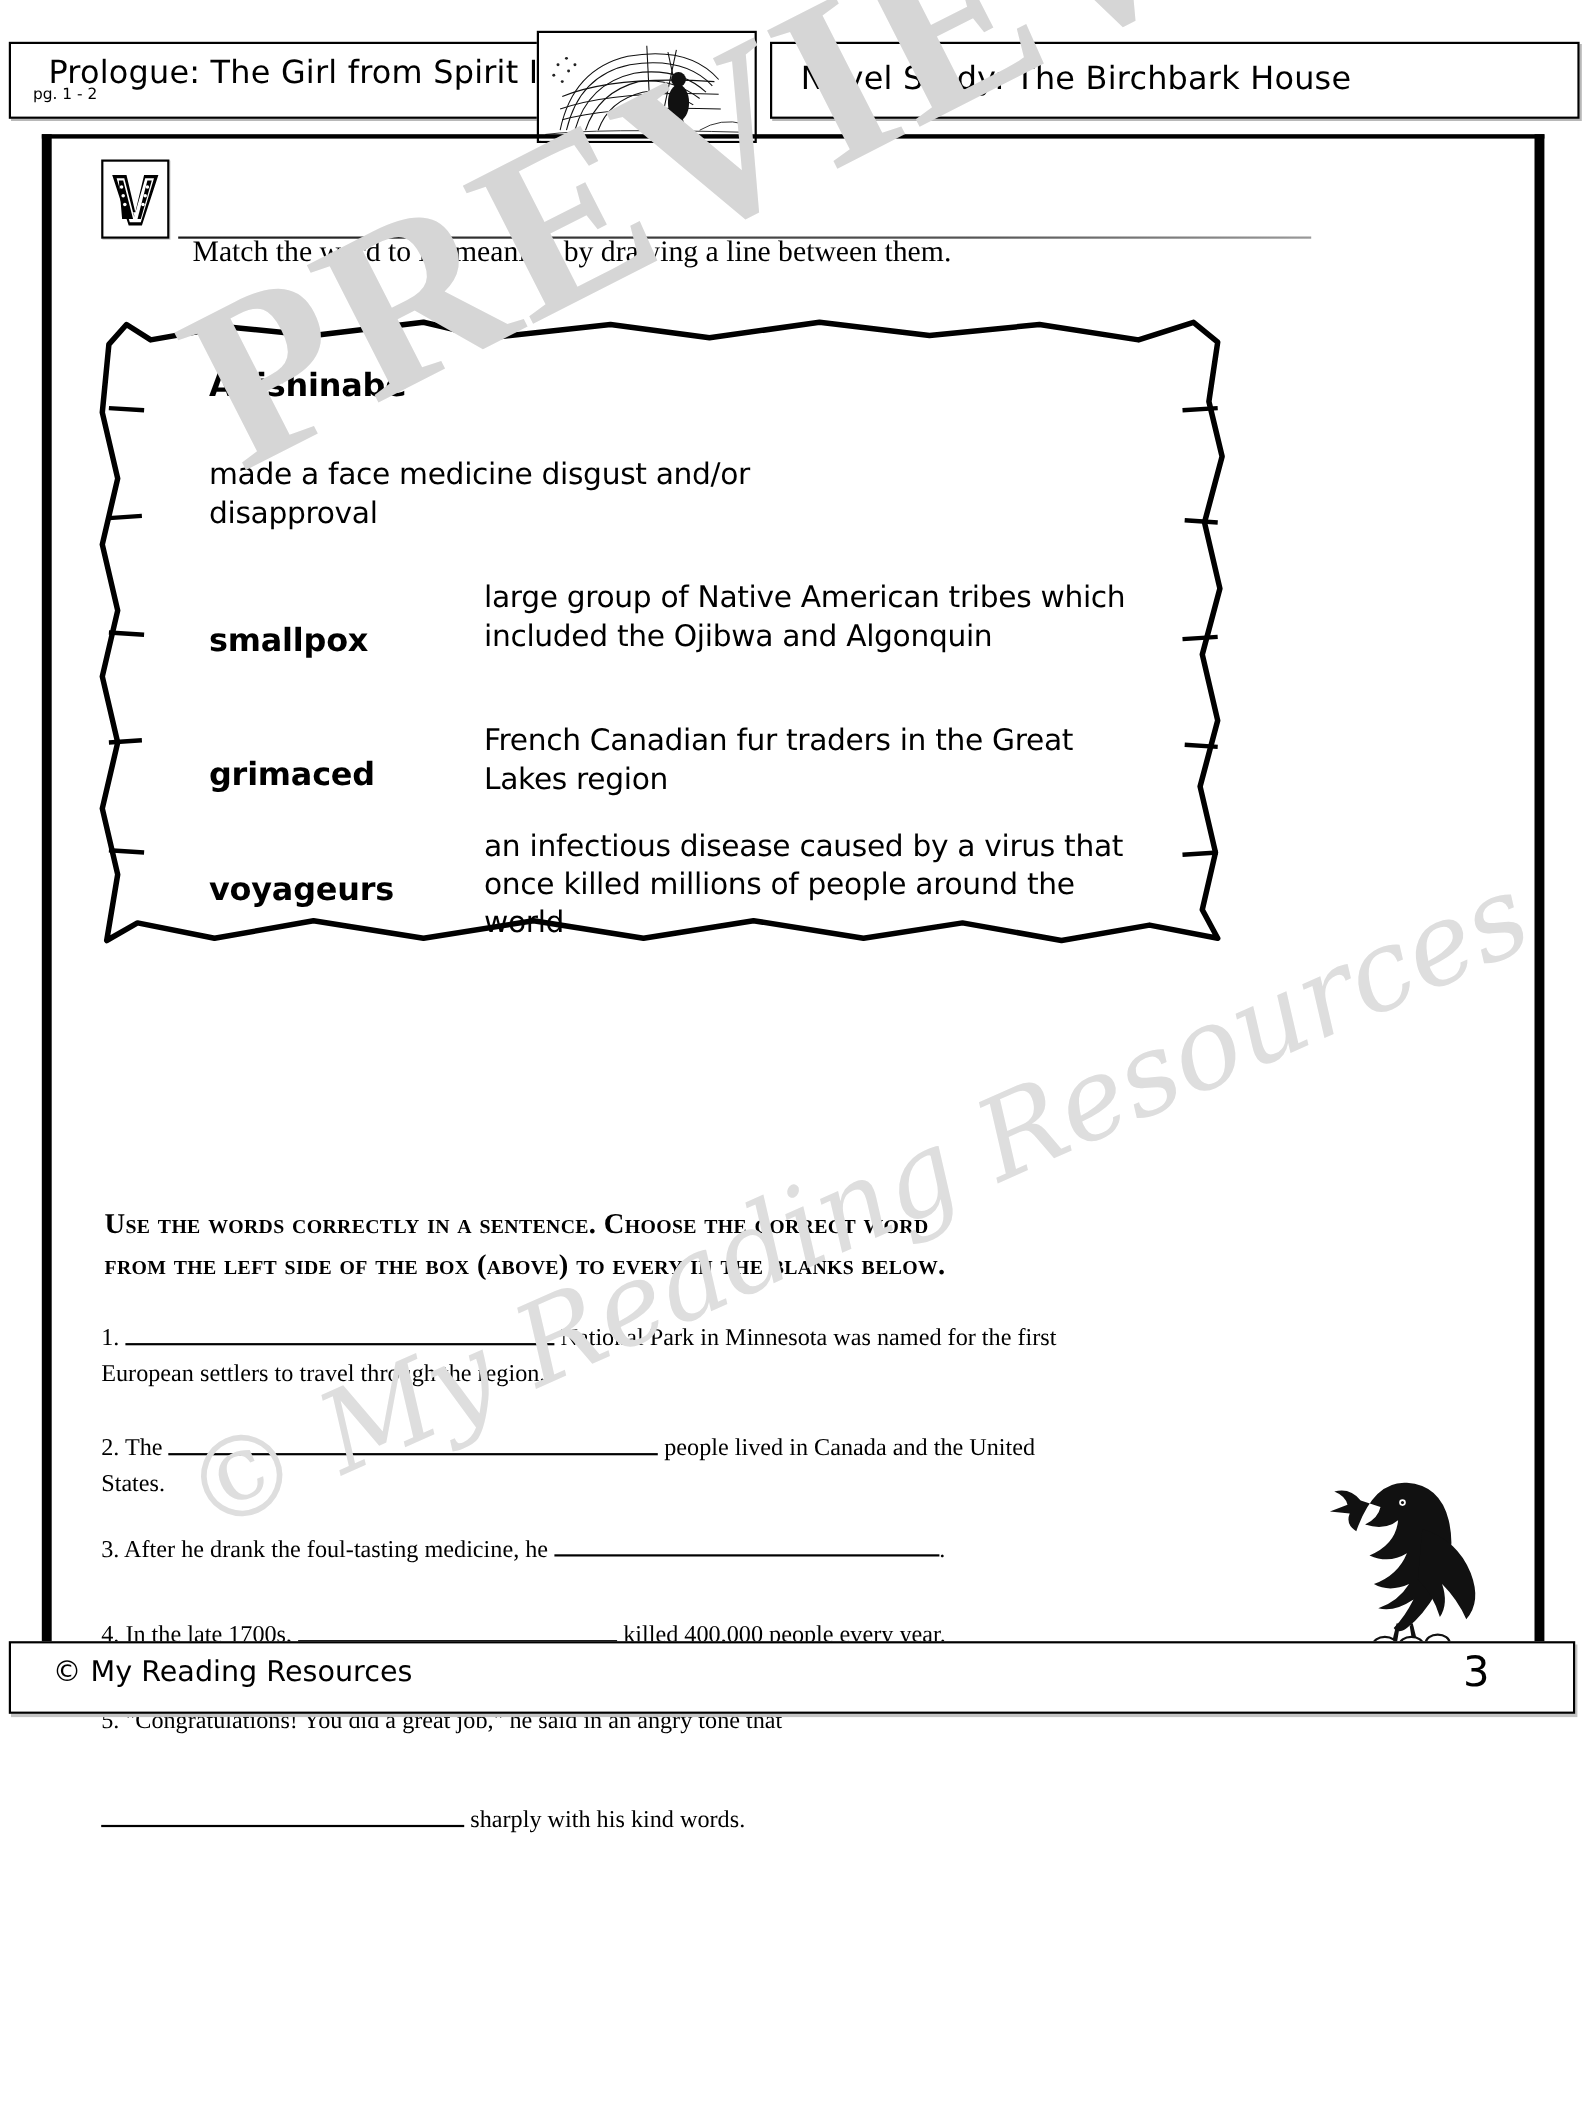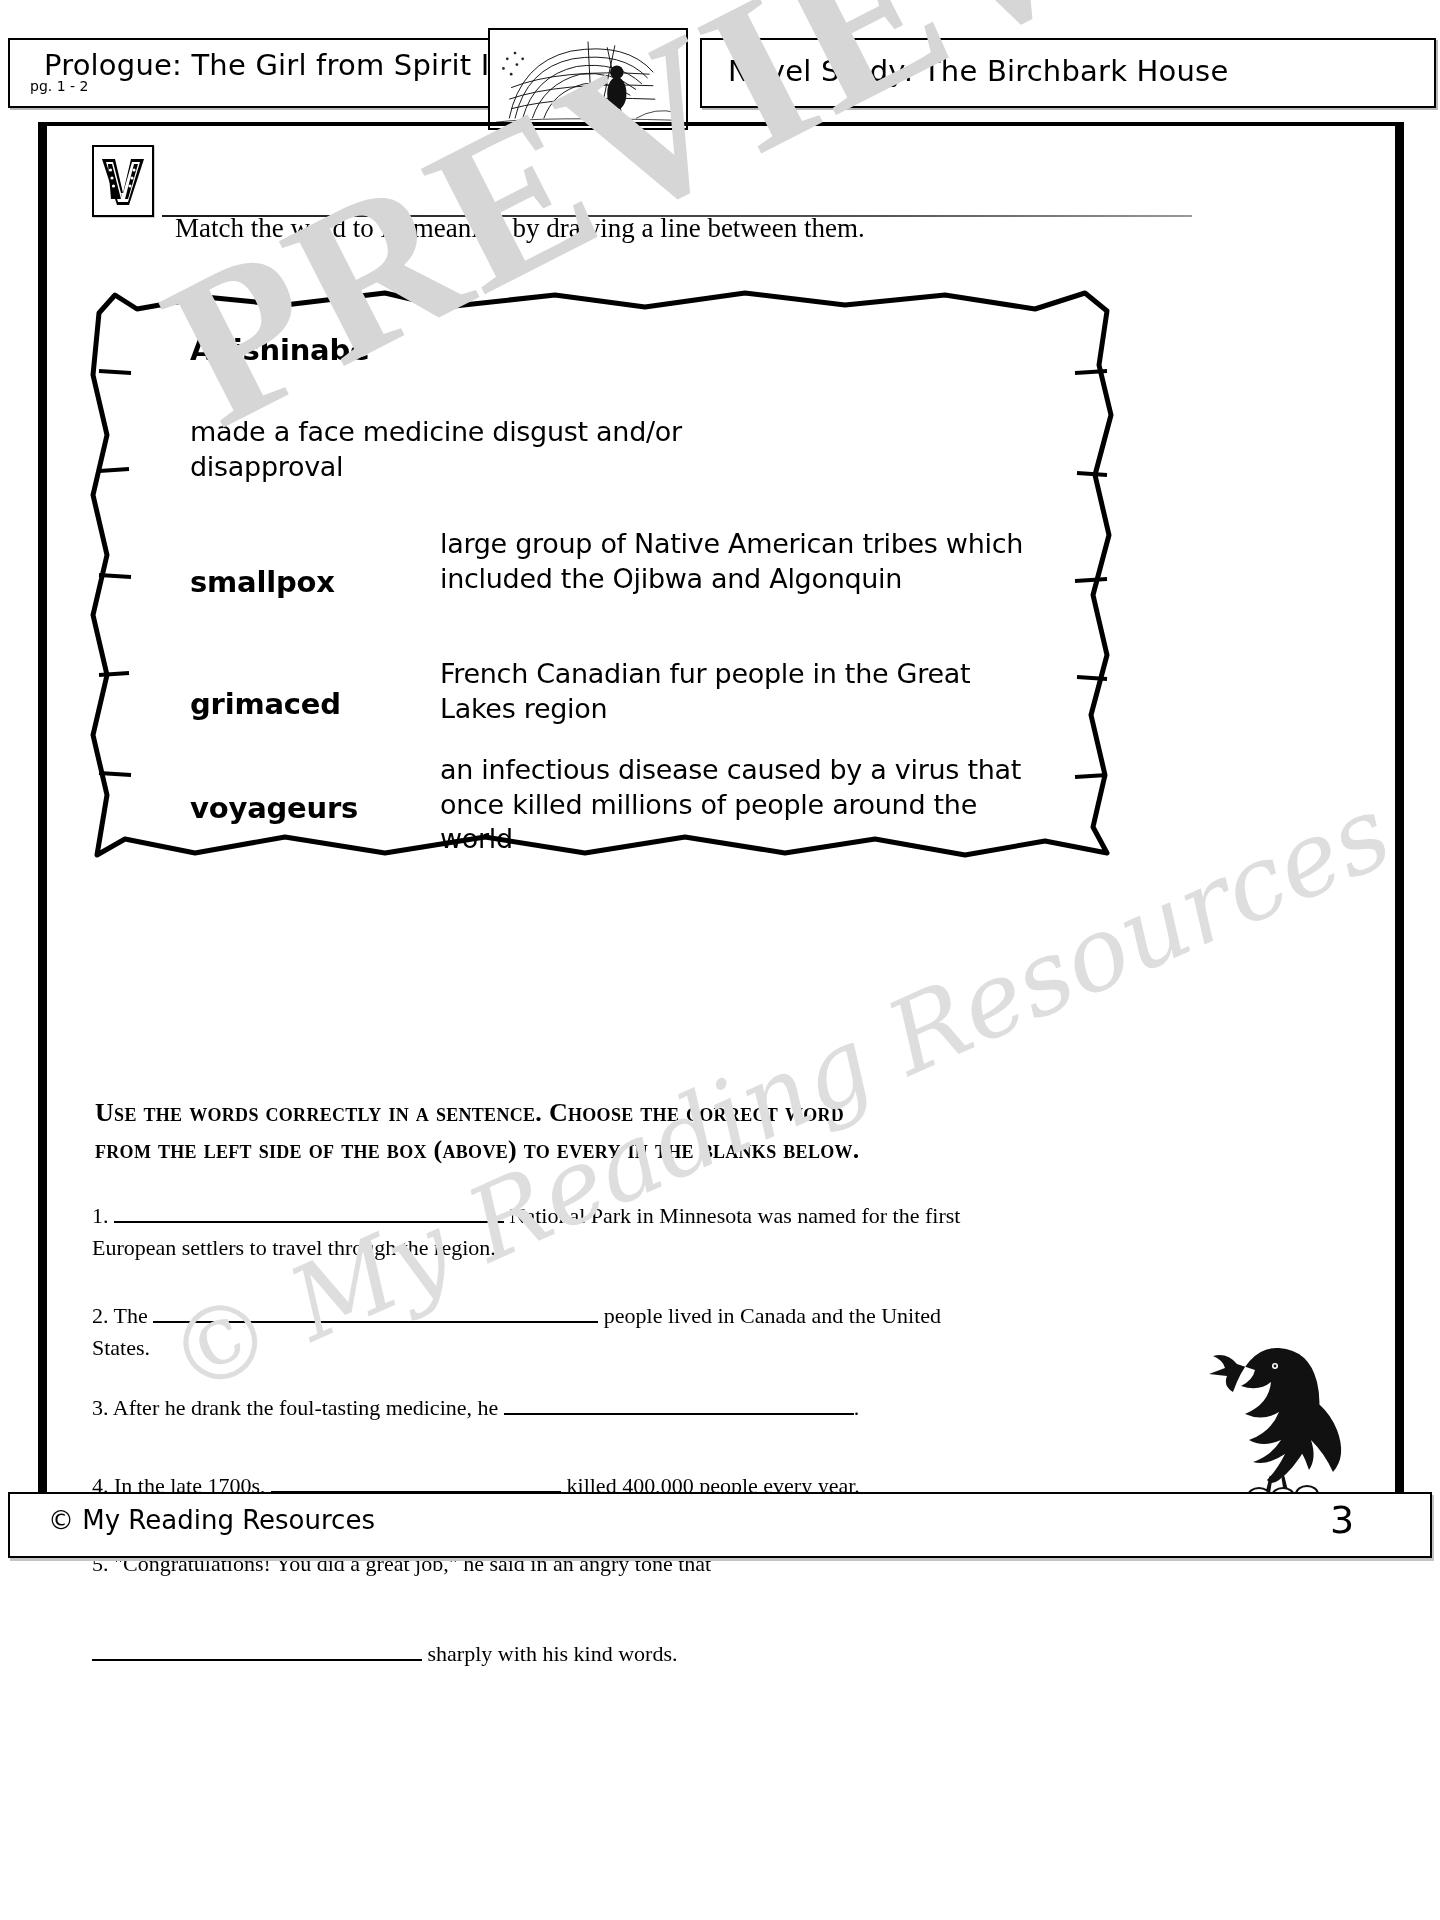--- a/index.html
+++ b/index.html
@@ -256,21 +256,21 @@
       <div class="vdef">made a face medicine disgust and/or disapproval</div>
     </div>
 
     <div class="vrow" style="top:222px;">
       <div class="vword" style="padding-top:38px;">smallpox</div>
       <div class="vdef">large group of Native American tribes which included the Ojibwa and Algonquin</div>
     </div>
 
     <div class="vrow" style="top:352px;">
       <div class="vword" style="padding-top:30px;">grimaced</div>
-      <div class="vdef">French Canadian fur people in the Great Lakes region</div>
+      <div class="vdef">French Canadian fur traders in the Great Lakes region</div>
     </div>
 
     <div class="vrow" style="top:448px;">
       <div class="vword" style="padding-top:38px;">voyageurs</div>
       <div class="vdef">an infectious disease caused by a virus that once killed millions of people around the world</div>
     </div>
 
   </div>
 </div>
 

